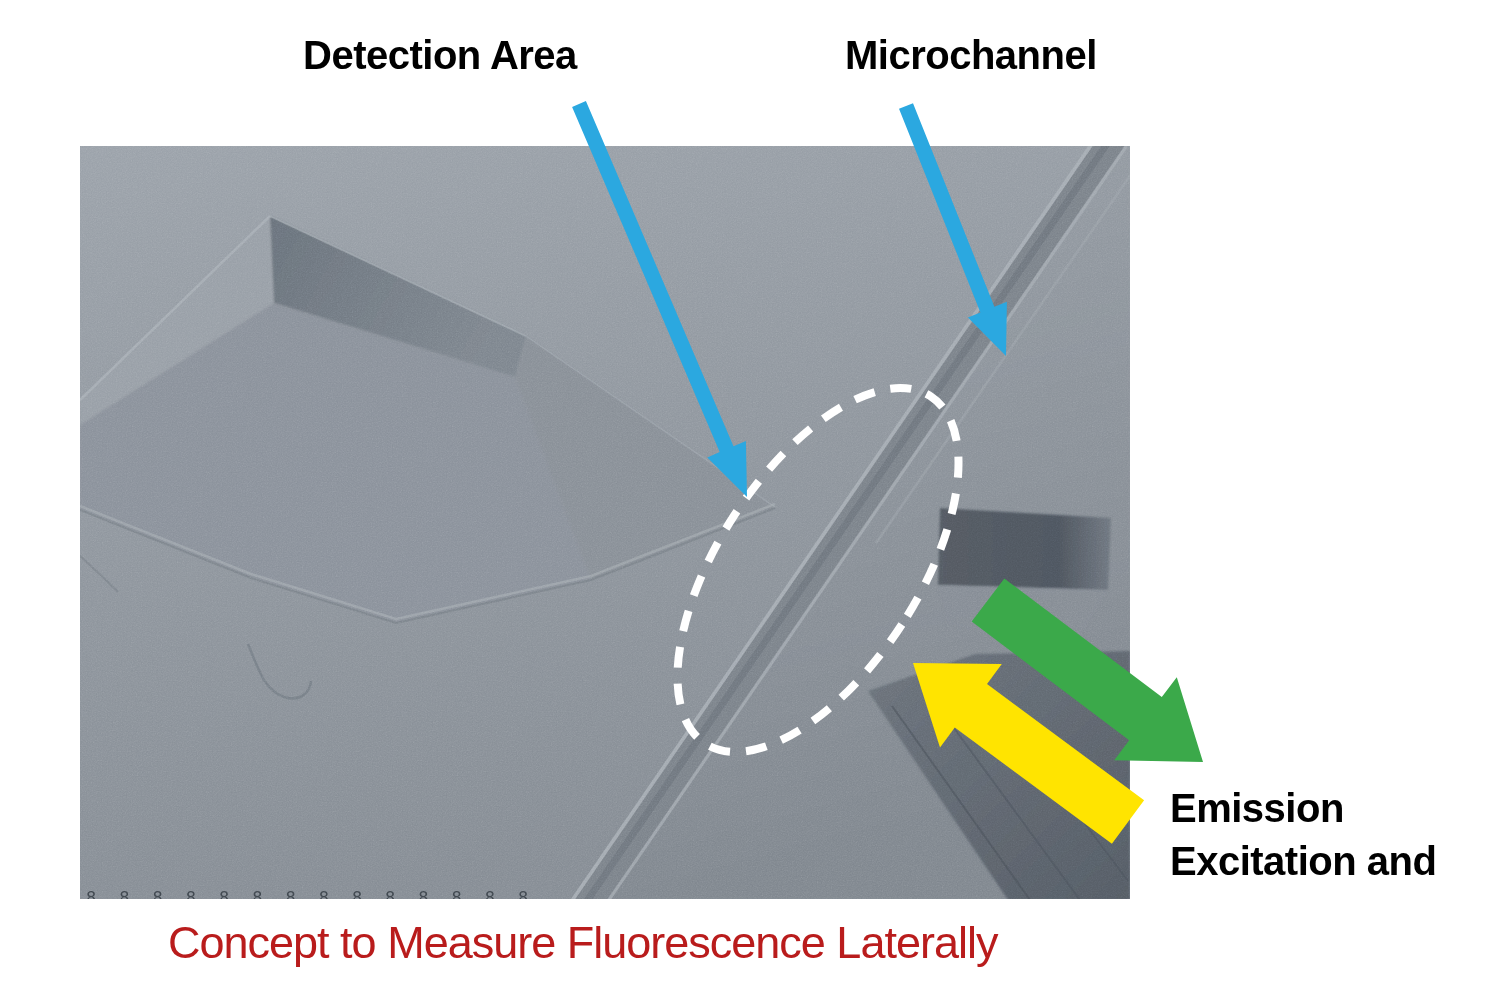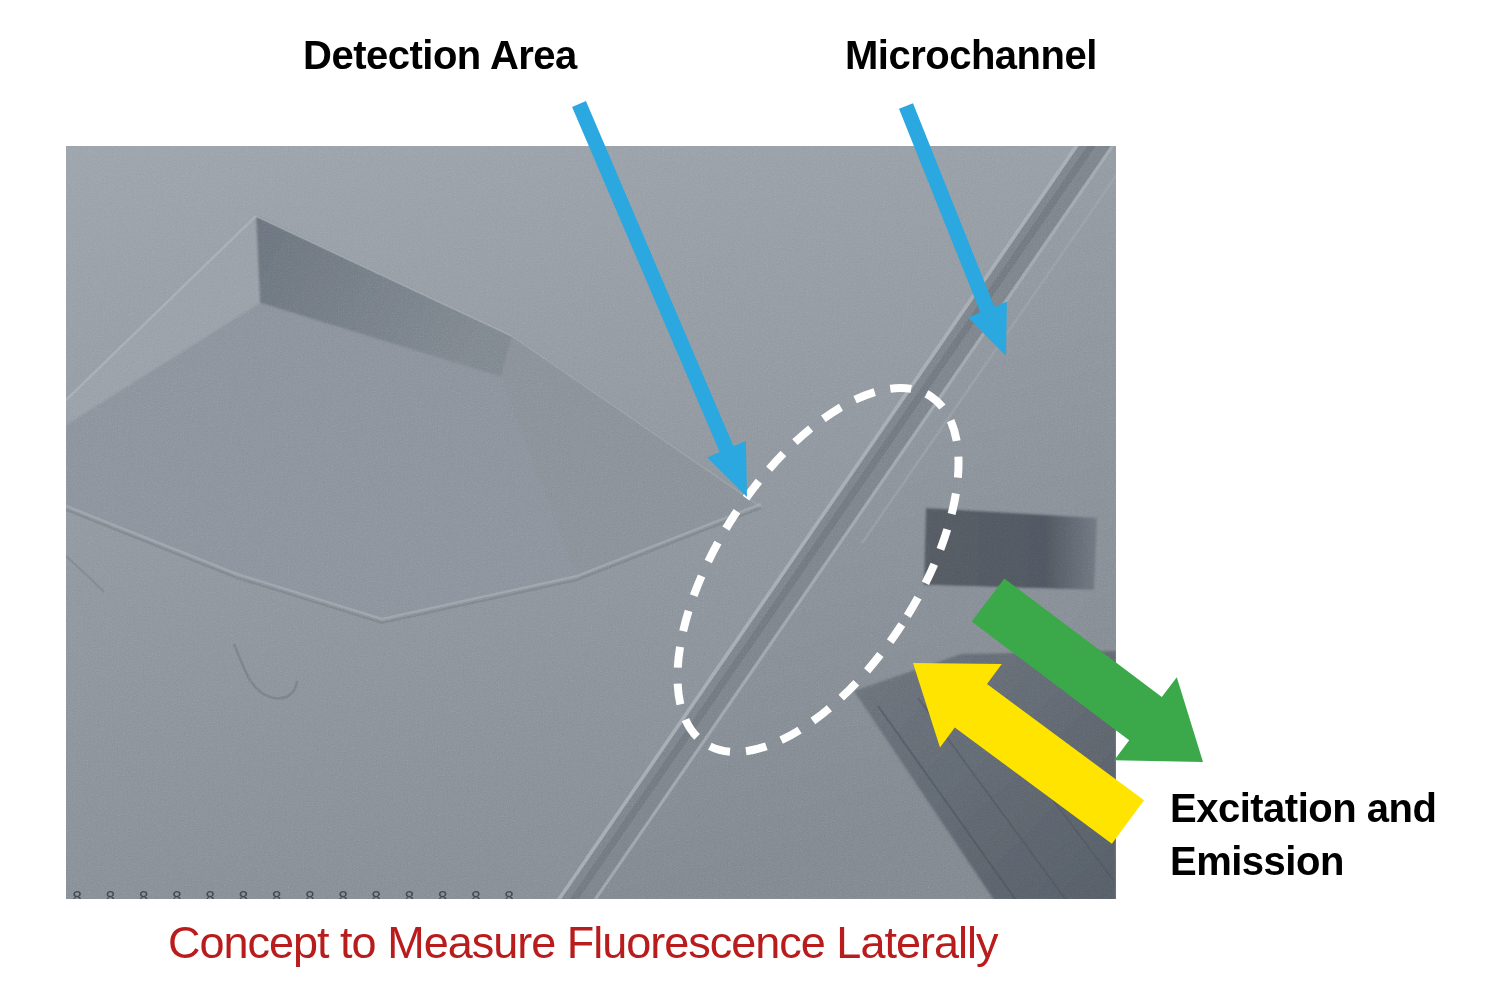--- a/index.html
+++ b/index.html
@@ -1,21 +1,21 @@
 <!DOCTYPE html>
 <html><head>
 <meta charset="utf-8">
 <style>
   html,body{margin:0;padding:0;background:#ffffff;}
   .page{
     position:relative;width:1500px;height:1000px;background:#ffffff;overflow:hidden;
     font-family:"Liberation Sans",sans-serif;
   }
   .photo{
-    position:absolute;left:66px;top:146px;width:1186px;height:753px;overflow:hidden;
+    position:absolute;left:80px;top:146px;width:1186px;height:753px;overflow:hidden;
   }
   .photo svg{display:block;}
   .overlay{
     position:absolute;left:0;top:0;width:1500px;height:1000px;pointer-events:none;
   }
   .label{
     position:absolute;font-weight:700;font-size:40px;color:#000;
     letter-spacing:-0.5px;white-space:nowrap;line-height:1.1;
   }
   .label-detection{left:303px;top:33px;}
@@ -131,19 +131,19 @@
     <path d="M971.7,621.6 L1129.2,740.3 L1114.2,760.2 L1203,762 L1176.8,677.2 L1161.8,697.1 L1004.3,578.4 Z" fill="#3BA94A"></path>
 
     <path d="M1144.1,800.3 L987.0,684.1 L1001.8,664.0 L913,663 L940.0,747.6 L954.8,727.5 L1111.9,843.7 Z" fill="#FFE400"></path>
   </svg>
 
   <div class="label label-microchannel">Microchannel</div>
 
   <div class="label label-detection">Detection Area</div>
 
   <div class="label label-excitation">
+    <span>Emission</span>
     <span>Excitation and</span>
-    <span>Emission</span>
   </div>
 
   <div class="caption">Concept to Measure Fluorescence Laterally</div>
 
 </div>
 
 </body></html>

